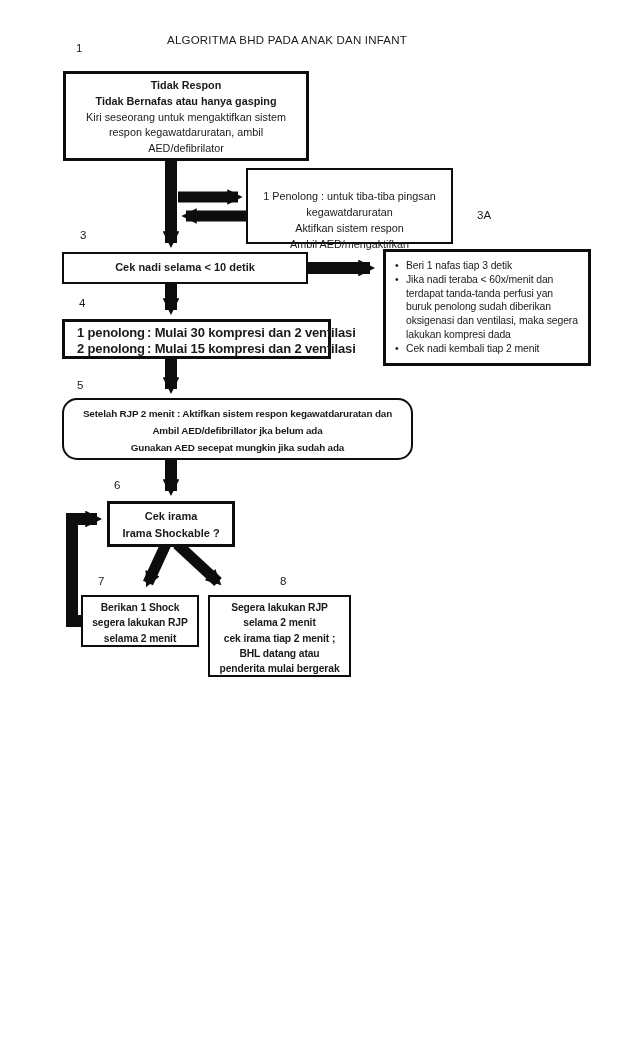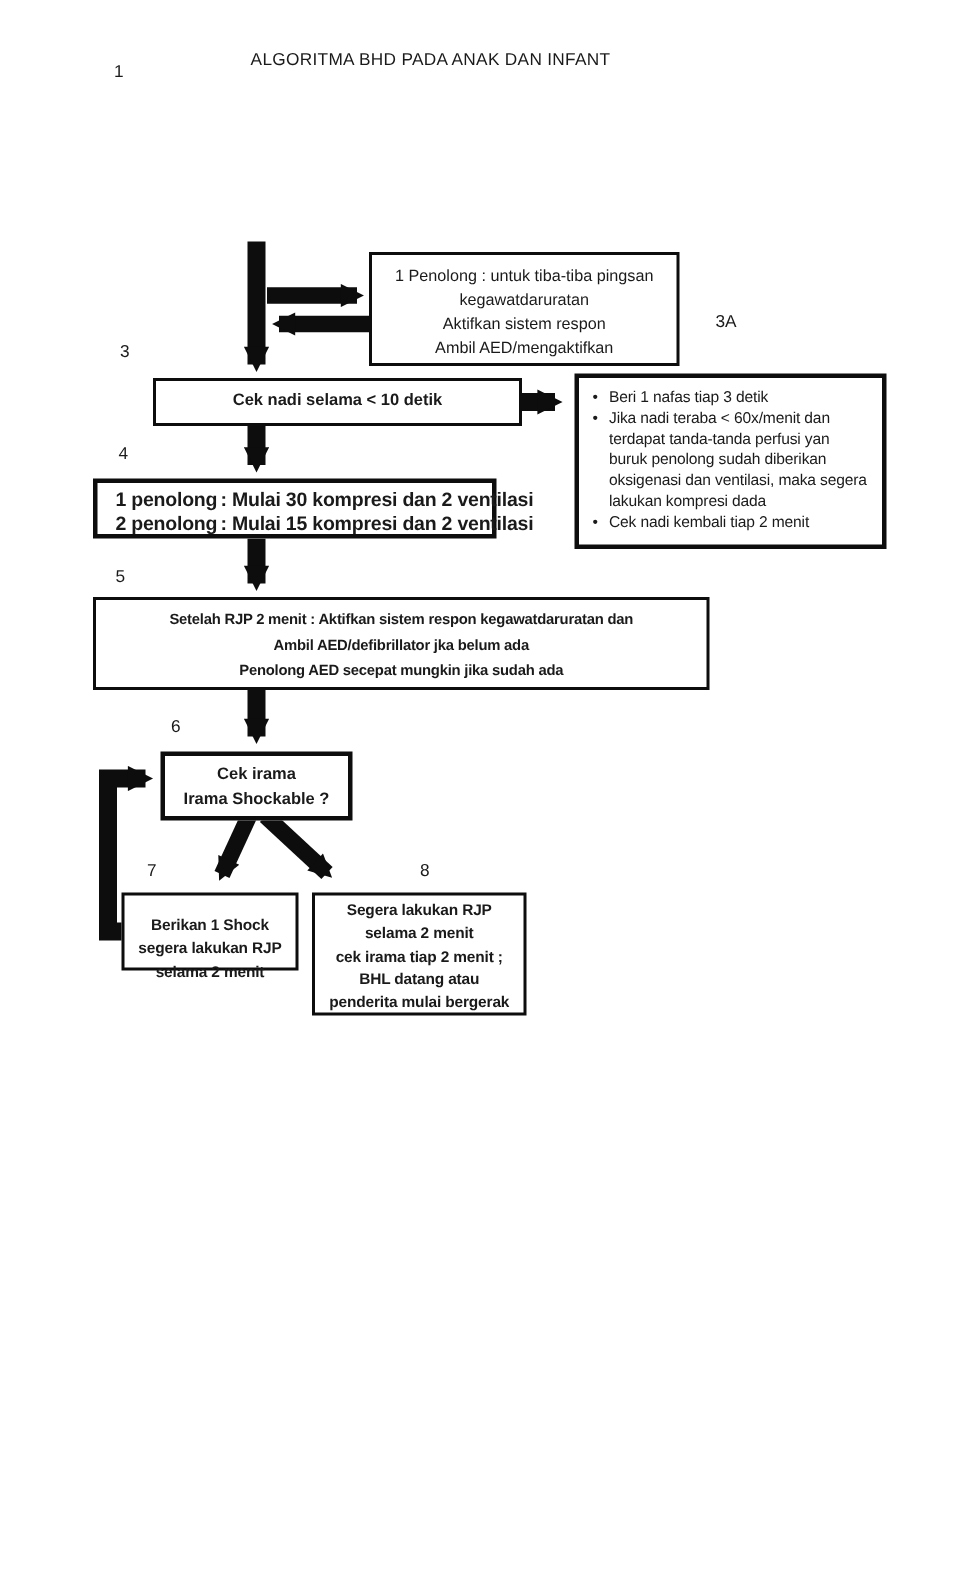--- a/index.html
+++ b/index.html
@@ -13,31 +13,31 @@
   }
   .num{position:absolute;font-size:11.5px;}
   .box{position:absolute;background:#ffffff;box-sizing:border-box;}
   .bd3{border:3px solid #0d0d0d;}
   .bd2{border:2.5px solid #0d0d0d;}
   .ctr{text-align:center;}
   .ln{display:block;white-space:nowrap;}
   .b{font-weight:bold;}
 
   .box1{left:63px;top:71px;width:246px;height:90px;font-size:10.8px;line-height:15.8px;padding-top:4px;}
-  .box2{left:246px;top:168px;width:207px;height:76px;font-size:10.8px;line-height:16px;padding-top:6px;}
-  .box3{left:62px;top:252px;width:246px;height:32px;font-size:11px;line-height:27px;margin-left:40px;}
+  .box2{left:246px;top:168px;width:207px;height:76px;font-size:10.8px;line-height:16px;padding-top:18px;}
+  .box3{left:62px;top:252px;width:246px;height:32px;font-size:11px;line-height:27px;}
   .box3a{left:383px;top:249px;width:208px;height:117px;font-size:10.4px;line-height:13.8px;padding:7px 4px 0 9px;letter-spacing:-.1px;}
   .b3a-item{display:flex;}
   .b3a-bullet{width:11px;flex:0 0 11px;}
   .box4{left:62px;top:319px;width:269px;height:40px;font-size:13px;line-height:16px;padding:3px 0 0 12px;letter-spacing:-.15px;}
   .b4row{display:flex;white-space:nowrap;}
   .b4label{width:70px;flex:0 0 70px;}
-  .box5{left:62px;top:398px;width:411px;height:62px;font-size:9.9px;line-height:17px;padding-top:5px;letter-spacing:-.15px;}
+  .box5{left:62px;top:398px;width:351px;height:62px;font-size:9.9px;line-height:17px;padding-top:5px;letter-spacing:-.15px;border-radius:15px;}
   .box6{left:107px;top:501px;width:128px;height:46px;font-size:11px;line-height:17px;padding-top:4px;}
-  .box7{left:81px;top:595px;width:118px;height:52px;font-size:10.3px;line-height:15.3px;padding-top:13px;letter-spacing:-.1px;}
+  .box7{left:81px;top:595px;width:118px;height:52px;font-size:10.3px;line-height:15.3px;padding-top:3px;letter-spacing:-.1px;}
   .box8{left:208px;top:595px;width:143px;height:82px;font-size:10.3px;line-height:15.3px;padding-top:3px;letter-spacing:-.1px;}
 
   #arrows{position:absolute;left:0;top:0;width:638px;height:1051px;pointer-events:none;}
   #arrows path{stroke:#0d0d0d;fill:none;}
 </style>
 </head>
 <body>
 
 <div id="canvas">
 
@@ -63,20 +63,27 @@
     <path d="M246 216 H186" stroke-width="11" marker-end="url(#ah)"></path>
     <path d="M308 268 H370" stroke-width="12" marker-end="url(#ah)"></path>
     <path d="M171 284 V310" stroke-width="12" marker-end="url(#ah)"></path>
     <path d="M171 359 V389" stroke-width="12" marker-end="url(#ah)"></path>
     <path d="M171 460 V491" stroke-width="12" marker-end="url(#ah)"></path>
     <path d="M82 621 H72 V519 H97" stroke-width="12" stroke-linejoin="miter" marker-end="url(#ah)"></path>
     <path d="M166 544 L148 583" stroke-width="11" marker-end="url(#ah)"></path>
     <path d="M177 544 L218 582" stroke-width="11" marker-end="url(#ah)"></path>
   </svg>
 
+  <div class="box box1 bd3 ctr">
+    <span class="ln b">Tidak Respon</span>
+    <span class="ln b">Tidak Bernafas atau hanya gasping</span>
+    <span class="ln">Kiri seseorang untuk mengaktifkan sistem</span>
+    <span class="ln">respon kegawatdaruratan, ambil</span>
+    <span class="ln">AED/defibrilator</span>
+  </div>
 
   <div class="box box2 bd2 ctr">
     <span class="ln">1 Penolong : untuk tiba-tiba pingsan</span>
     <span class="ln">kegawatdaruratan</span>
     <span class="ln">Aktifkan sistem respon</span>
     <span class="ln">Ambil AED/mengaktifkan</span>
   </div>
 
   <div class="box box3 bd2 ctr">
     <span class="ln b">Cek nadi selama &lt; 10 detik</span>
@@ -114,21 +121,21 @@
     </div>
     <div class="b4row">
       <span class="b4label">2 penolong</span>
       <span>: Mulai 15 kompresi dan 2 ventilasi</span>
     </div>
   </div>
 
   <div class="box box5 bd2 ctr b">
     <span class="ln">Setelah RJP 2 menit : Aktifkan sistem respon kegawatdaruratan dan</span>
     <span class="ln">Ambil AED/defibrillator jka belum ada</span>
-    <span class="ln">Penolong AED secepat mungkin jika sudah ada</span>
+    <span class="ln">Gunakan AED secepat mungkin jika sudah ada</span>
   </div>
 
   <div class="box box6 bd3 ctr b">
     <span class="ln">Cek irama</span>
     <span class="ln">Irama Shockable ?</span>
   </div>
 
   <div class="box box7 bd2 ctr b">
     <span class="ln">Berikan 1 Shock</span>
     <span class="ln">segera lakukan RJP</span>

